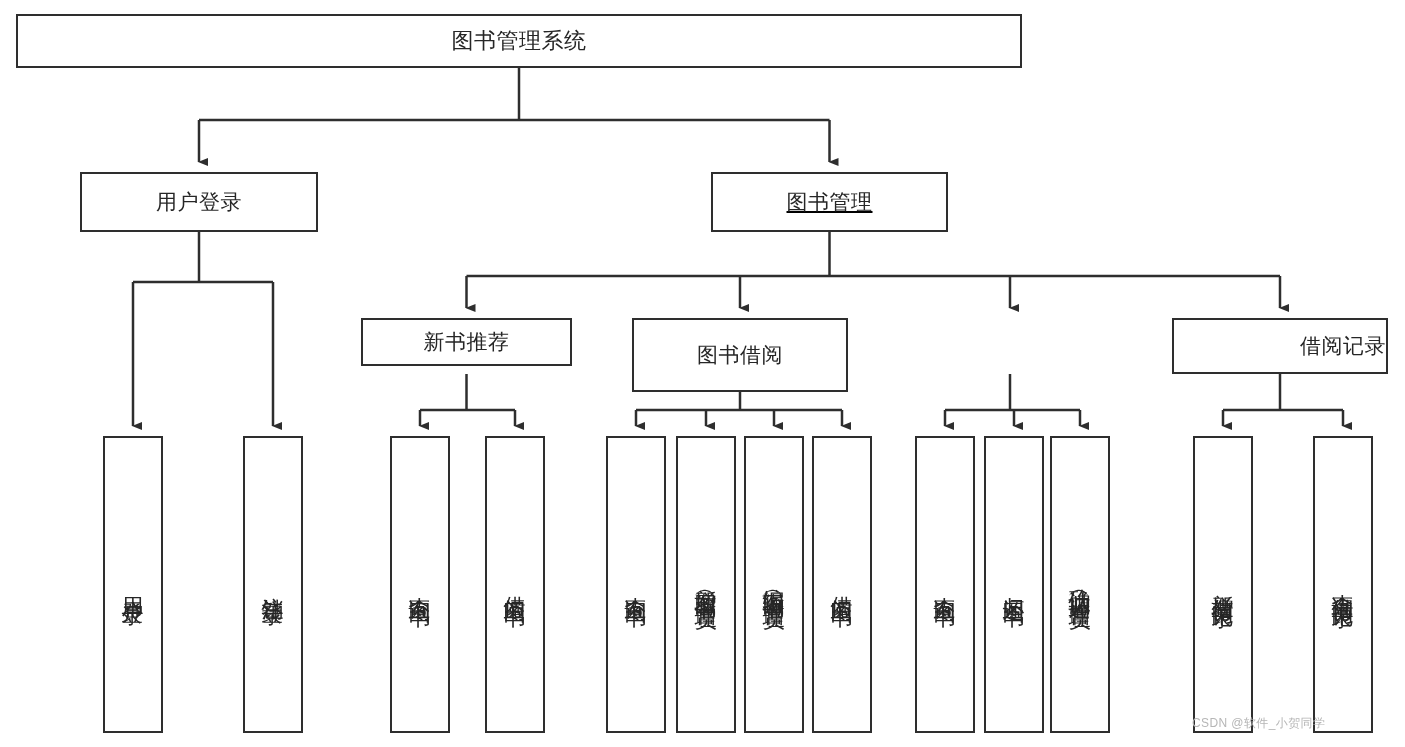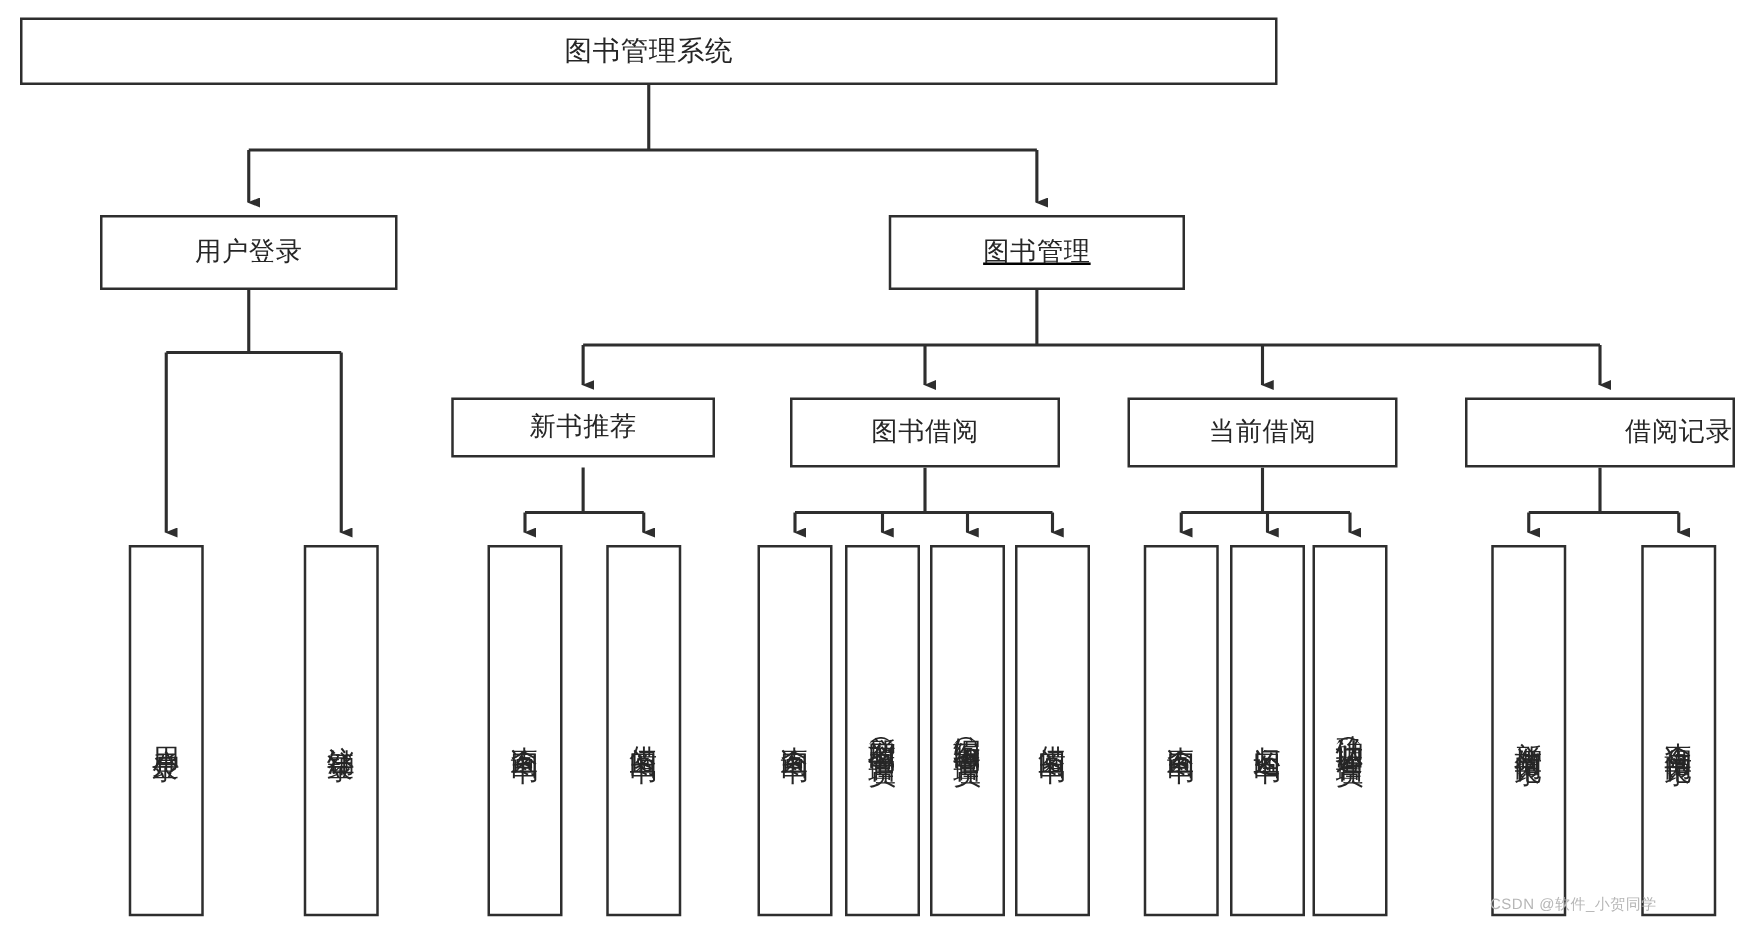--- a/index.html
+++ b/index.html
@@ -116,25 +116,22 @@
   <div class="node-box" style="left: 80px; top: 172px; width: 238px; height: 60px;">
     <span class="node-label">用户登录</span>
   </div>
   <div class="node-box" style="left: 711px; top: 172px; width: 237px; height: 60px; text-decoration: underline;">
     <span class="node-label">图书管理</span>
   </div>
 
   <div class="node-box" style="left: 361px; top: 318px; width: 211px; height: 48px;">
     <span class="node-label">新书推荐</span>
   </div>
-  <div class="node-box" style="left: 632px; top: 318px; width: 216px; height: 56px;">
+  <div class="node-box" style="left: 632px; top: 318px; width: 216px; height: 74px;">
     <span class="node-label">图书借阅</span>
-  </div>
-  <div class="node-box" style="left: 902px; top: 318px; width: 216px; height: 56px;">
-    <span class="node-label">当前借阅</span>
   </div>
   <div class="node-box" style="left: 1172px; top: 318px; width: 216px; height: 56px; justify-content: flex-end;">
     <span class="node-label">借阅记录</span>
   </div>
 
   <div class="node-box vertical" style="left: 103px; top: 436px; width: 60px; height: 297px;">
     <span class="node-label">用户登录</span>
   </div>
   <div class="node-box vertical" style="left: 243px; top: 436px; width: 60px; height: 297px;">
     <span class="node-label">注销登录</span>

